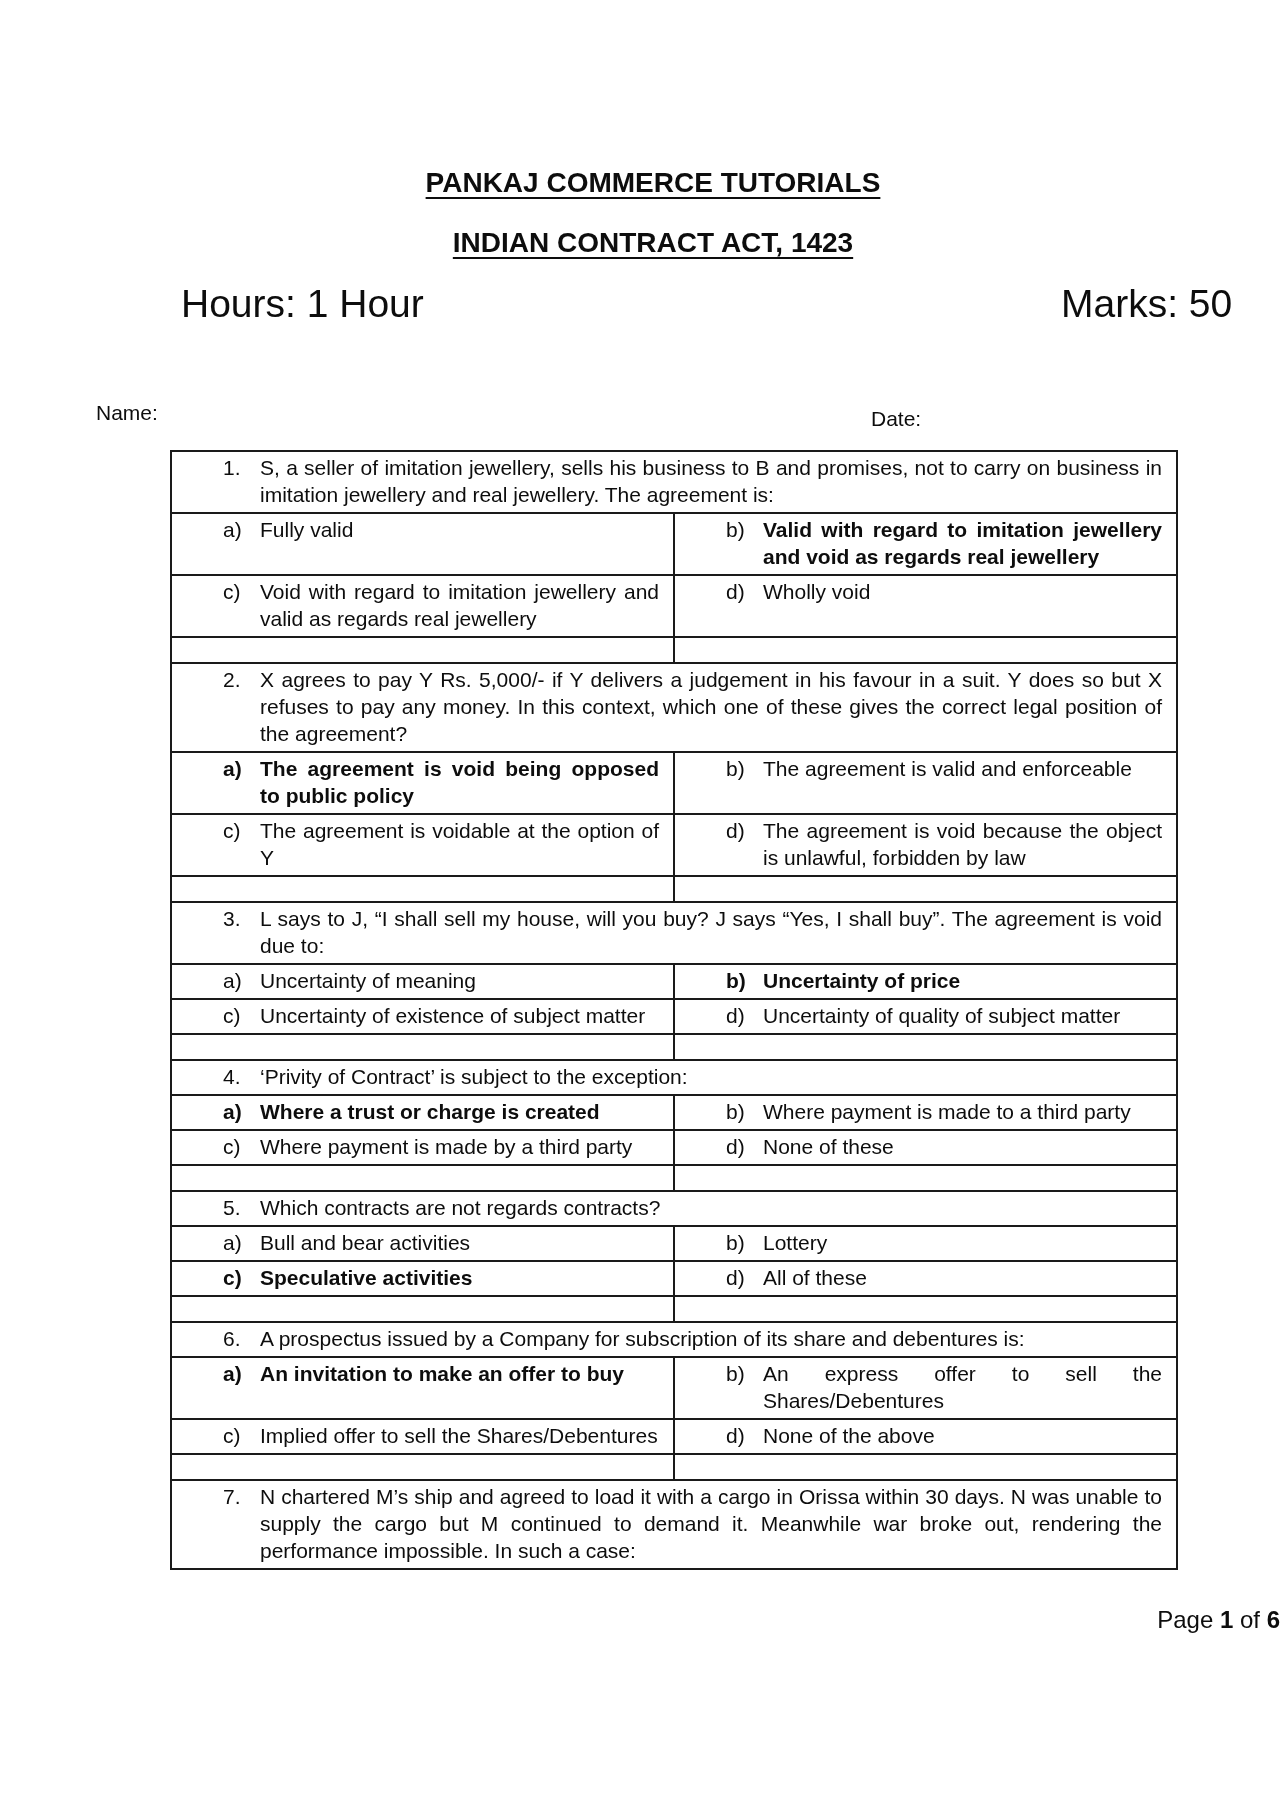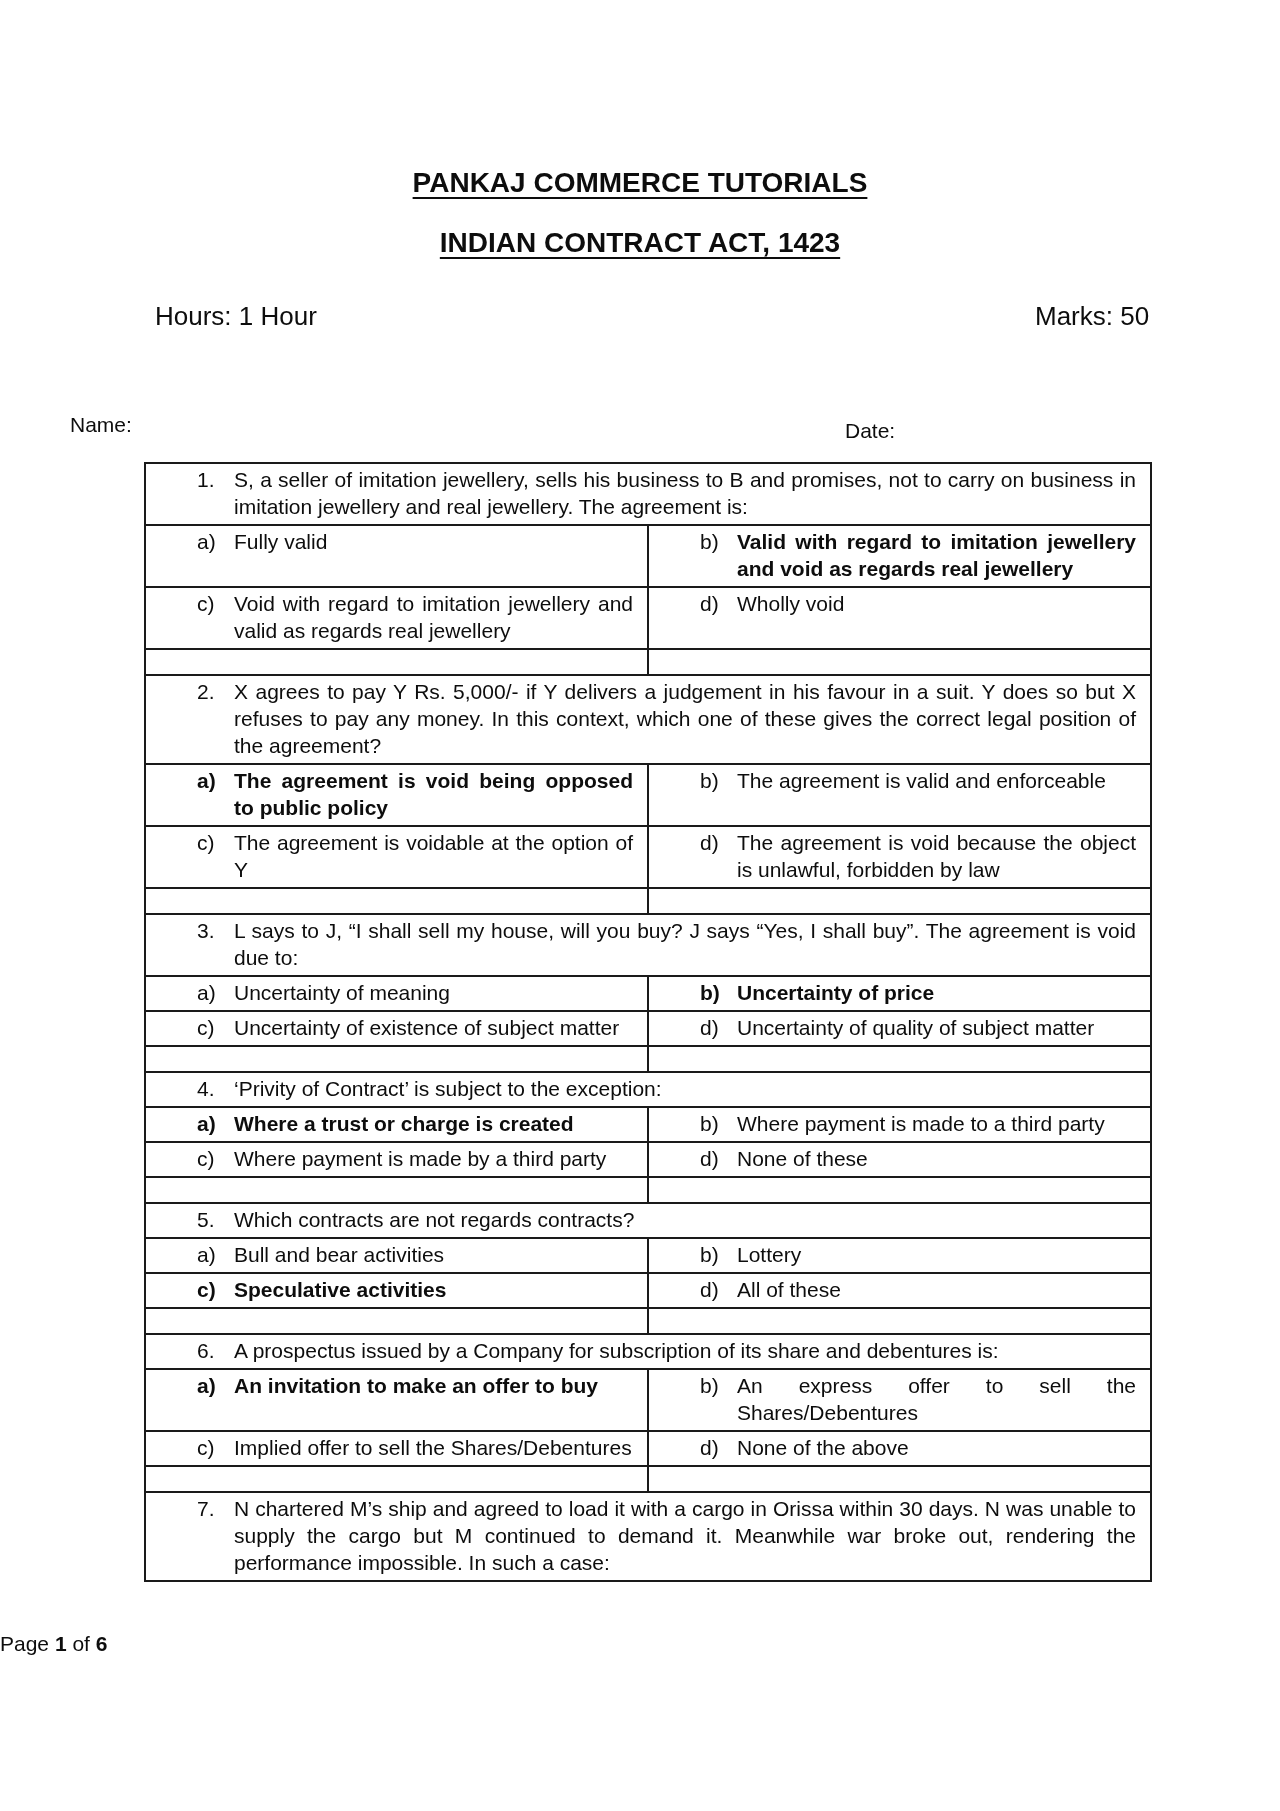--- a/index.html
+++ b/index.html
@@ -5,40 +5,40 @@
   * { margin: 0; padding: 0; box-sizing: border-box; }
   html, body { background: #ffffff; }
   body {
     width: 1280px;
     height: 1811px;
     font-family: "Liberation Sans", sans-serif;
     color: #0d0d0d;
     overflow: hidden;
     position: relative;
   }
-  .page { width: 100%; height: 100%; }
+  .page { width: 100%; height: 100%; padding-left: 26px; }
 
   
   .titles { padding-top: 166px; text-align: center; }
   .title {
     font-size: 28px;
     line-height: 34px;
     font-weight: 700;
     text-decoration: underline;
     text-decoration-thickness: 2px;
     text-underline-offset: 5px;
   }
   .title + .title { margin-top: 26px; }
 
   
   .meta-row {
     position: relative;
-    margin: 38px 0 0 155px;
+    margin: 26px 0 0 155px;
     width: 997px;
-    font-size: 26px;
+    font-size: 39px;
     line-height: 36px;
   }
   .meta-row .marks { position: absolute; left: 880px; top: 0; white-space: nowrap; }
 
   
   .name-row {
     position: relative;
     margin: 78px 0 0 70px;
     width: 997px;
     font-size: 21px;
@@ -61,23 +61,23 @@
     line-height: 27px;
   }
   tr.sep td { height: 26px; padding: 0; }
   .entry { display: flex; align-items: flex-start; }
   .marker { flex: 0 0 37px; margin-left: 51px; white-space: nowrap; }
   .txt { flex: 1 1 auto; text-align: justify; padding-right: 14px; }
   .bold { font-weight: 700; }
 
   
   .footer {
-    margin-top: 48px;
-    text-align: left;
-    font-size: 21px;
+    margin-top: 36px;
+    text-align: right;
+    font-size: 24px;
     line-height: 27px;
   }
 </style>
 </head>
 <body>
 
 <div class="page">
 
   <div class="titles">
     <div class="title">PANKAJ COMMERCE TUTORIALS</div>

